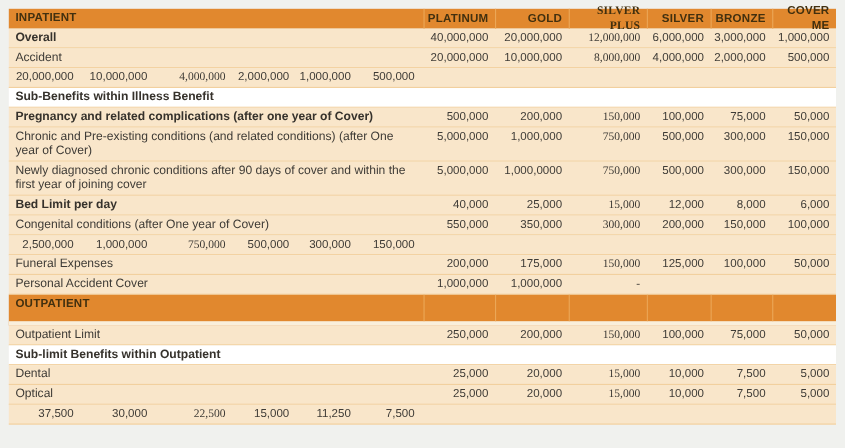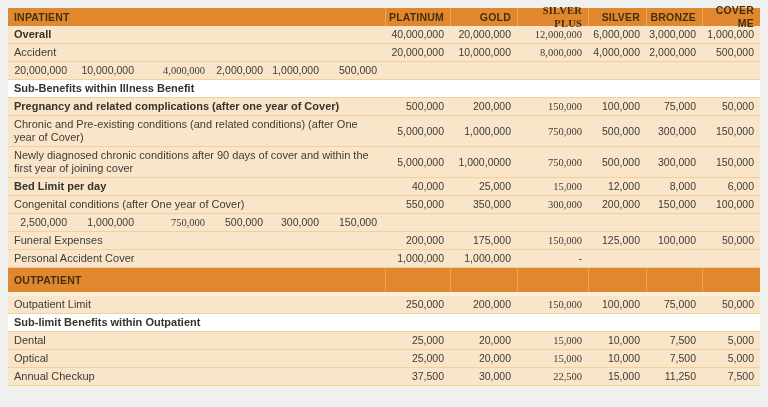--- a/index.html
+++ b/index.html
@@ -18,21 +18,21 @@
   body{
     width:768px;height:407px;overflow:hidden;
     background:var(--page-bg);
     font-family:"Liberation Sans","DejaVu Sans",sans-serif;
     -webkit-font-smoothing:antialiased;
   }
   .table-wrap{
     position:absolute;left:8px;top:8px;width:752px;
   }
   .row{
-    display:flex;align-items:center;box-sizing:border-box;
+    display:flex;box-sizing:border-box;
     background:var(--row-bg);
     border-bottom:1px solid var(--row-divider);
     min-height:17px;
     color:var(--body-text);
     font-size:11px;line-height:13px;
   }
   .row.subheader{
     background:var(--white-row-bg);
     font-weight:bold;color:var(--bold-text);
   }
@@ -223,21 +223,20 @@
     <div class="row data">
       <div class="cell label"><span>Optical</span></div>
       <div class="cell val c1">25,000</div>
       <div class="cell val c2">20,000</div>
       <div class="cell val c3">15,000</div>
       <div class="cell val c4">10,000</div>
       <div class="cell val c5">7,500</div>
       <div class="cell val c6">5,000</div>
     </div>
     <div class="row data">
-      <div class="cell label"><span>Annual Checkup</span></div>
       <div class="cell val c1">37,500</div>
       <div class="cell val c2">30,000</div>
       <div class="cell val c3">22,500</div>
       <div class="cell val c4">15,000</div>
       <div class="cell val c5">11,250</div>
       <div class="cell val c6">7,500</div>
     </div>
   </div>
 
 </body></html>

